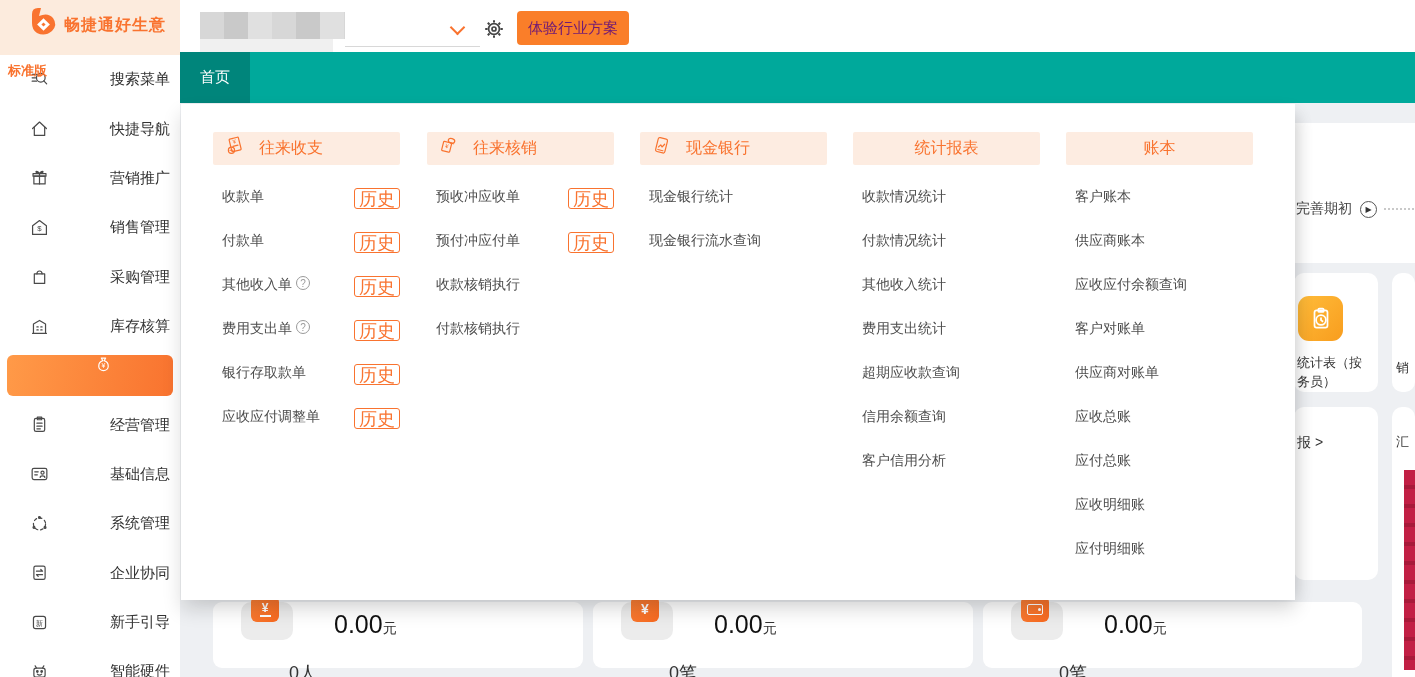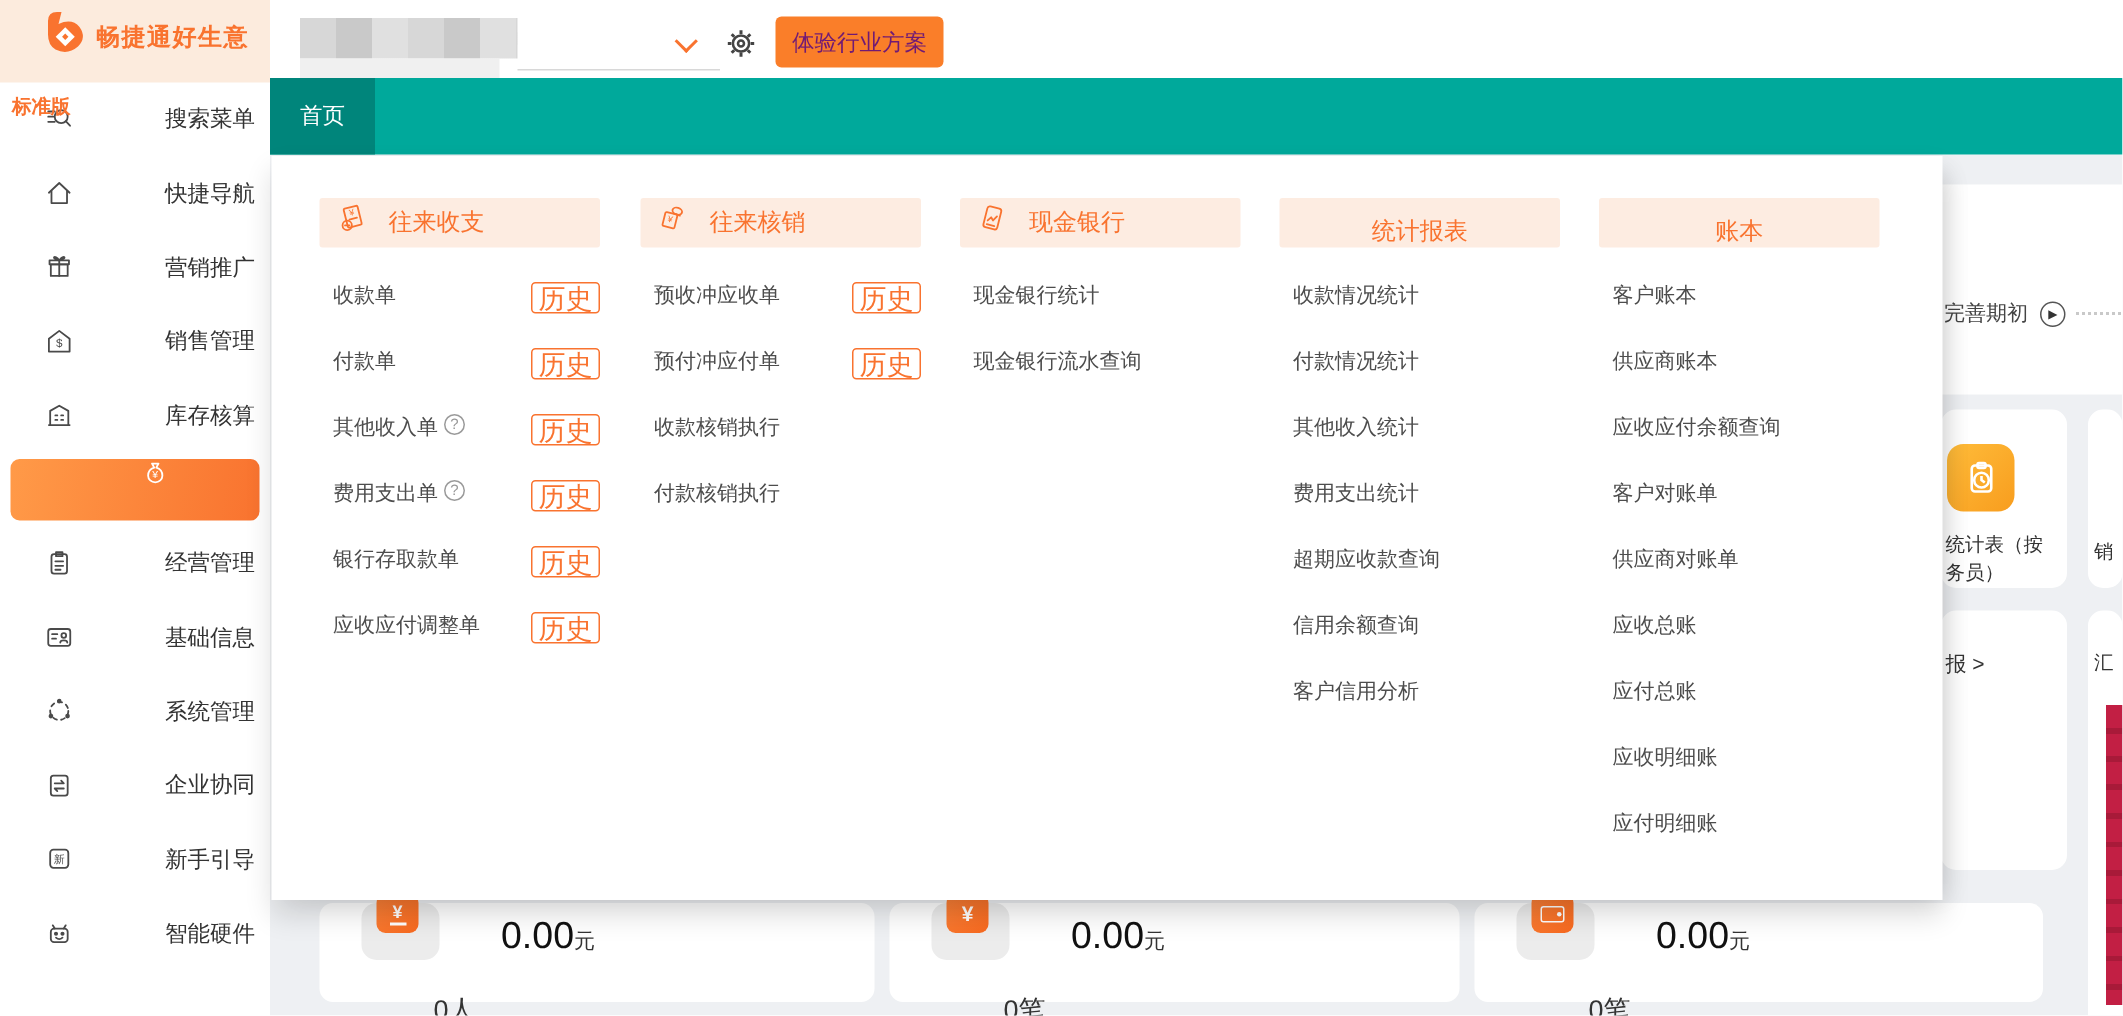--- a/index.html
+++ b/index.html
@@ -53,21 +53,21 @@
   .stat-count { position:absolute; left:76px; top:13px; font-size:18px; color:#333;margin-top:46px; }
   .stat-amount { position:absolute; left:121px; top:8px; font-size:25px; color:#111; }
   .stat-amount .unit { font-size:14px; color:#333; }
 
   
   .mega-menu { position:absolute; left:181px; top:104px; width:1114px; height:496px; background:#fff; z-index:40;
      box-shadow:0 10px 18px rgba(0,0,0,.14), 10px 4px 16px -8px rgba(0,0,0,.10); }
   .menu-col { position:absolute; top:28px; width:187px; }
   .col-pill { height:33px; background:#fdece1; color:#f9732f; font-size:16px; display:flex; align-items:center; border-radius:2px; }
   .col-pill .p-icon { width:26px; height:26px; margin:0 8px 0 12px; display:inline-flex; }
-  .col-pill.centered { justify-content:center;align-items:flex-end; }
+  .col-pill.centered { justify-content:center; }
   .menu-item { position:absolute; left:9px; height:22px; display:flex; align-items:flex-start; font-size:14px; color:#4d4d4d; cursor:pointer; white-space:nowrap; }
   .help-circle { display:inline-flex; align-items:center; justify-content:center; width:14px; height:14px; border:1px solid #9a9a9a; border-radius:50%; color:#9a9a9a; font-size:10px; margin-left:4px; }
   .hist-badge { position:absolute; right:0; height:21px; padding:0 4px; border:1px solid #f9732f; border-radius:3px; color:#f9732f; font-size:18px; display:flex; align-items:center; cursor:pointer; background:#fff;text-align:center; }
 </style>
 </head>
 <body>
 
 <div class="screen">
 
   <div class="page-bg"></div>
@@ -204,20 +204,29 @@
         <span>营销推广</span>
       </div>
       <div class="side-item">
         <span class="s-icon">
           <svg width="19" height="19" viewBox="0 0 22 22" fill="none" stroke="currentColor" stroke-width="1.4" stroke-linecap="round" stroke-linejoin="round">
             <path d="M11 3 L19 9 V19 H3 V9 Z"></path>
             <text x="11" y="15.5" font-size="9" text-anchor="middle" fill="currentColor" stroke="none">$</text>
           </svg>
         </span>
         <span>销售管理</span>
+      </div>
+      <div class="side-item">
+        <span class="s-icon">
+          <svg width="19" height="19" viewBox="0 0 22 22" fill="none" stroke="currentColor" stroke-width="1.4" stroke-linecap="round" stroke-linejoin="round">
+            <path d="M5 8 H17 V19 H5 Z"></path>
+            <path d="M8 8 C8 3.5 14 3.5 14 8"></path>
+          </svg>
+        </span>
+        <span>采购管理</span>
       </div>
       <div class="side-item">
         <span class="s-icon">
           <svg width="19" height="19" viewBox="0 0 22 22" fill="none" stroke="currentColor" stroke-width="1.4" stroke-linecap="round" stroke-linejoin="round">
             <path d="M4 19 V8 L11 4 L18 8 V19"></path>
             <path d="M3 19 H19"></path>
             <path d="M8 11.5h1.5M12.5 11.5H14M8 15h1.5M12.5 15H14"></path>
           </svg>
         </span>
         <span>库存核算</span>

